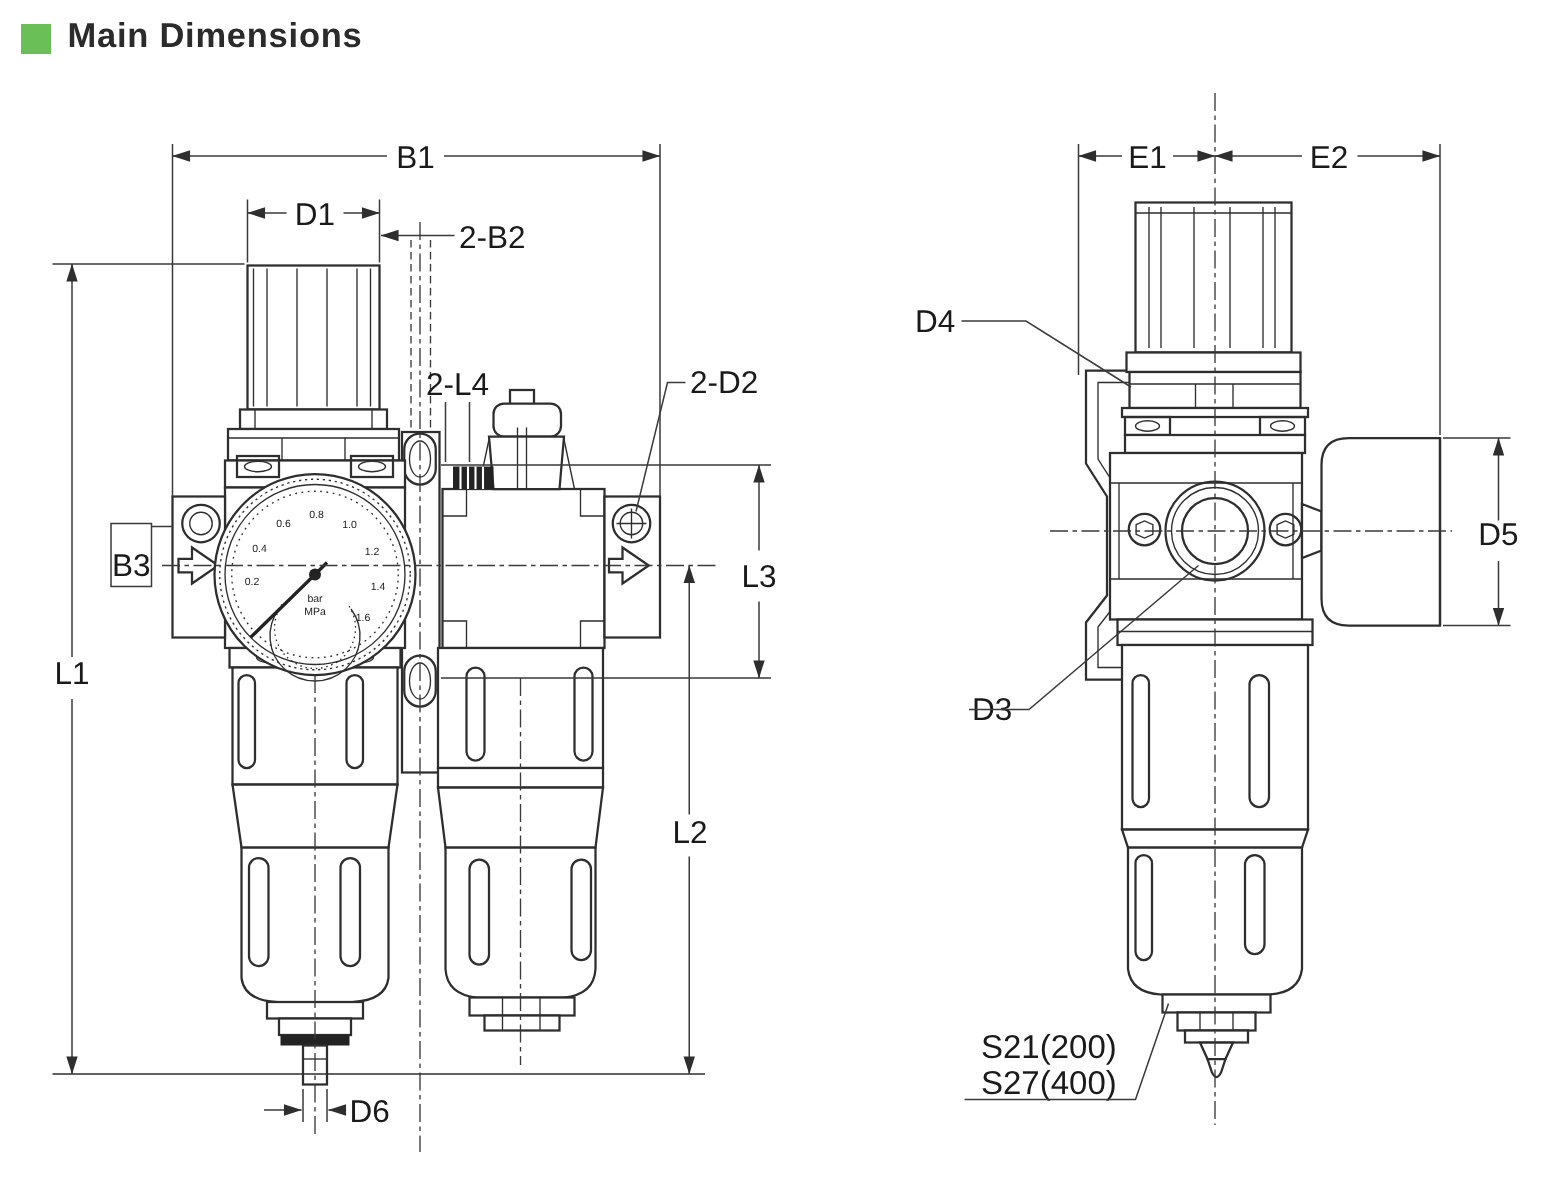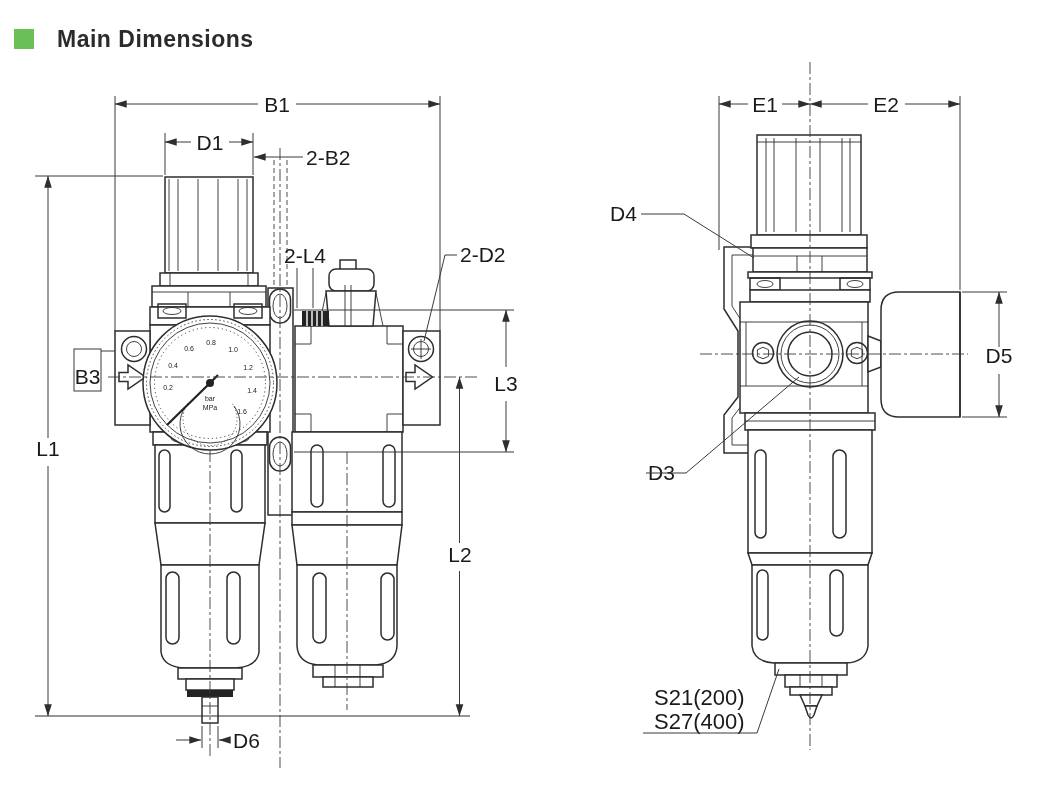--- a/index.html
+++ b/index.html
@@ -11,21 +11,21 @@
   .olz  {stroke:#2e2e2e;stroke-width:1.5;fill:none;}
   .ln   {stroke:#2e2e2e;stroke-width:1.1;fill:none;}
   .thin {stroke:#2e2e2e;stroke-width:0.9;fill:none;}
   .dim  {stroke:#3a3a3a;stroke-width:1;fill:none;}
   .cl   {stroke:#3a3a3a;stroke-width:0.9;fill:none;stroke-dasharray:12 3 3 3;}
   .hid  {stroke:#3a3a3a;stroke-width:0.9;fill:none;stroke-dasharray:5 3;}
   .dark {fill:#232323;stroke:none;}
   .lbl  {fill:#1a1a1a;font:400 21px "Liberation Sans",sans-serif;stroke:none;}
   .lblS {fill:#1a1a1a;font:400 22px "Liberation Sans",sans-serif;stroke:none;}
   .gnum {fill:#1a1a1a;font:400 7px "Liberation Sans",sans-serif;stroke:none;text-anchor:middle;}
-  .title-row{position:absolute;left:14px;top:26px;display:flex;align-items:center;gap:22px;}
+  .title-row{position:absolute;left:14px;top:10px;display:flex;align-items:flex-end;gap:10px;}
   .title-txt{font:700 23px "Liberation Sans",sans-serif;color:#2b2b2b;letter-spacing:.5px;}
   .mid{text-anchor:middle}
 </style>
 </head>
 <body>
 
 <div class="page">
 
   <div class="title-row">
     <svg width="21" height="21">

